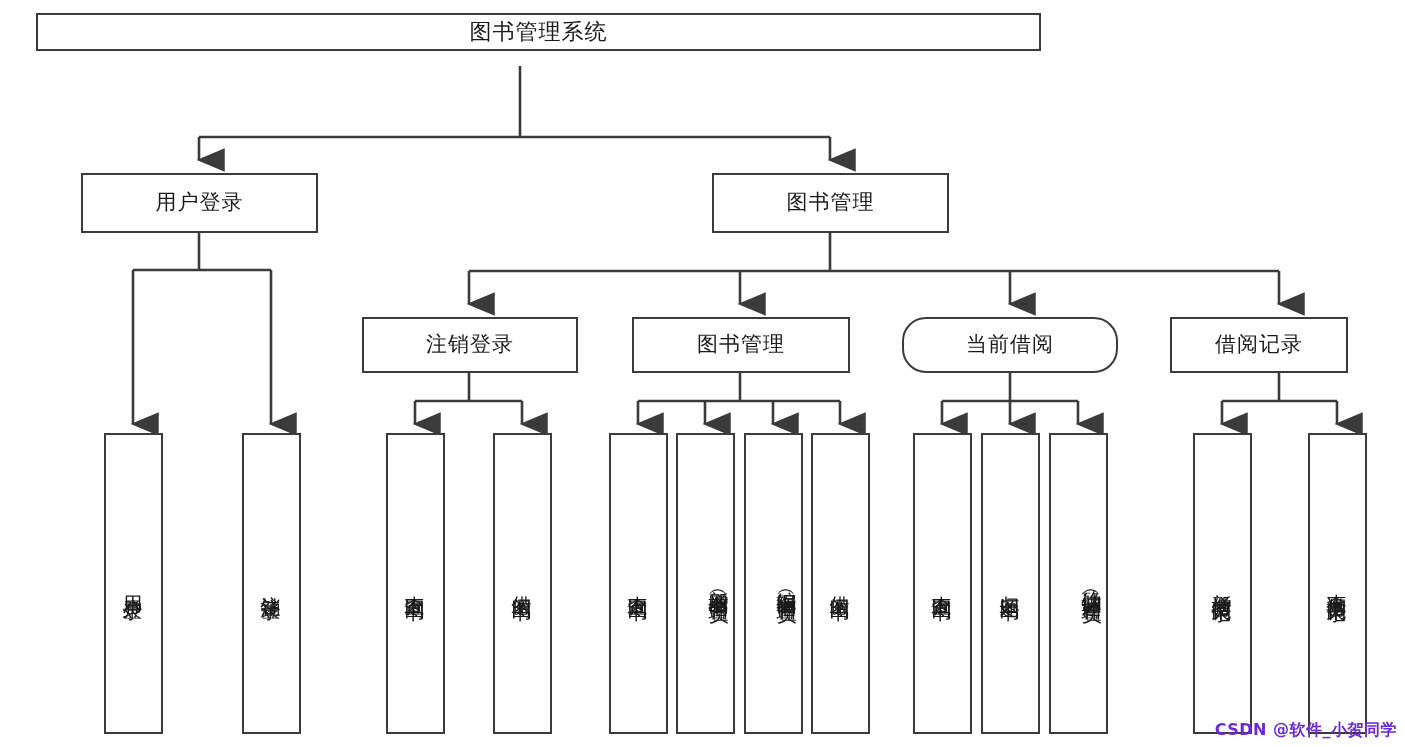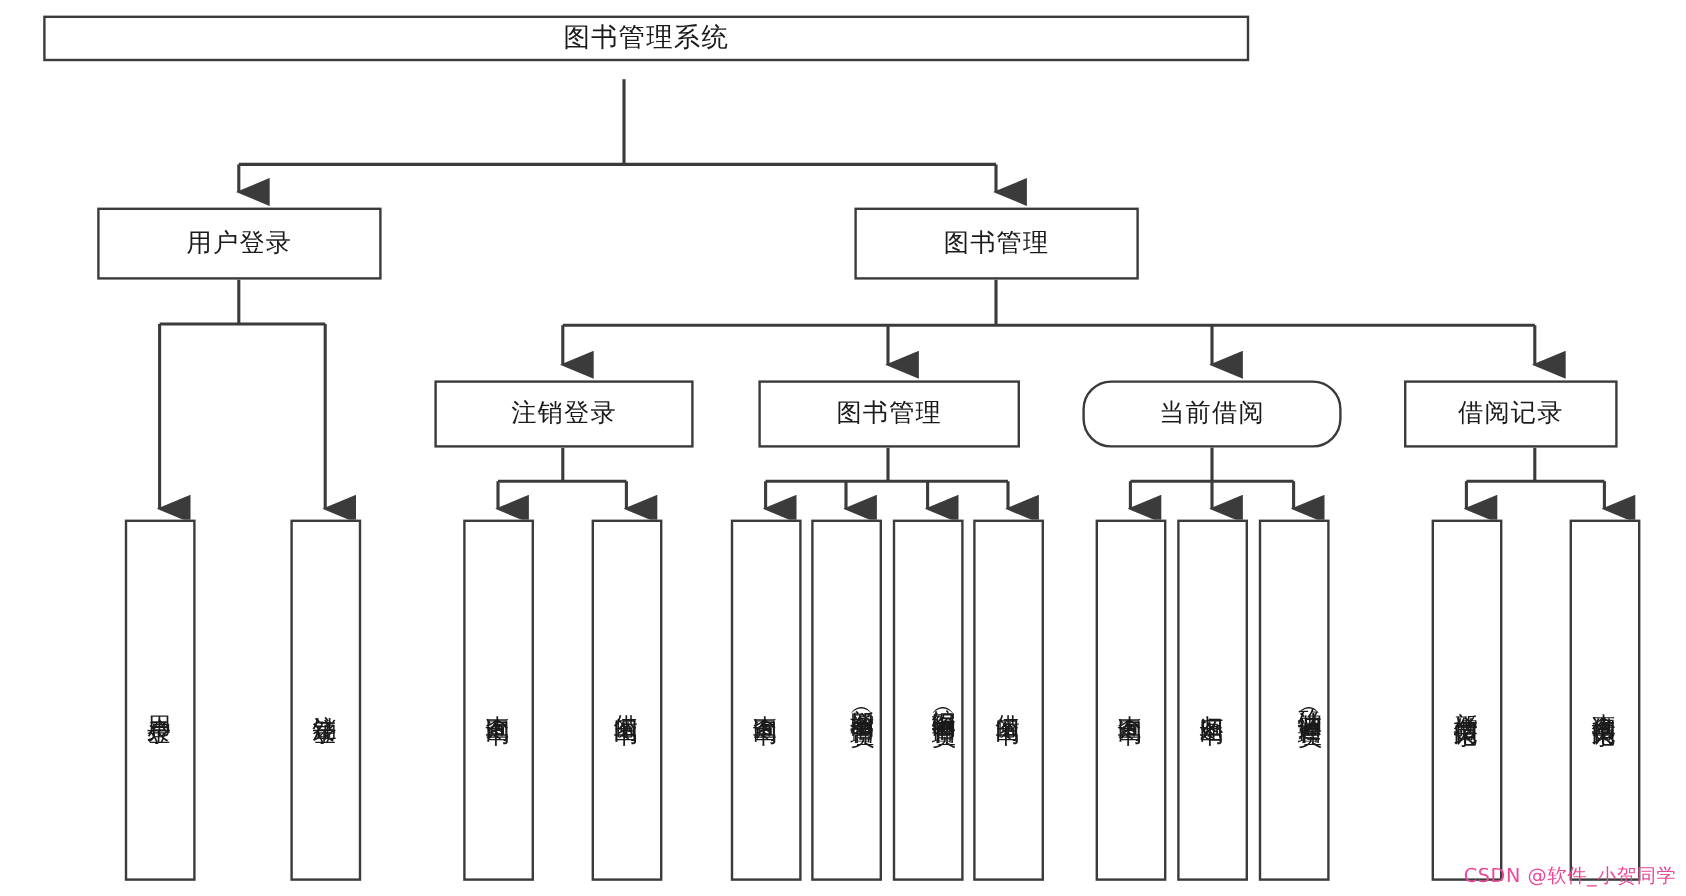--- a/index.html
+++ b/index.html
@@ -59,23 +59,24 @@
     align-items: center;
   }
   .node .lbl {
     display: block;
   }
   #watermark {
     position: absolute;
     right: 8px;
     bottom: 6px;
     font-size: 16px;
-    color: #ec4899;
+    color: #6d28d9;
     white-space: nowrap;
     letter-spacing: 0.5px;
+    font-weight: bold;
   }
 </style>
 </head>
 <body>
 
 <div id="canvas">
 
   <svg id="edges" viewBox="0 0 1405 747" width="1405" height="747" xmlns="http://www.w3.org/2000/svg">
     <defs>
       <marker id="arrow" viewBox="0 0 10 12" refX="5" refY="11" markerWidth="9" markerHeight="11" orient="auto-start-reverse">

